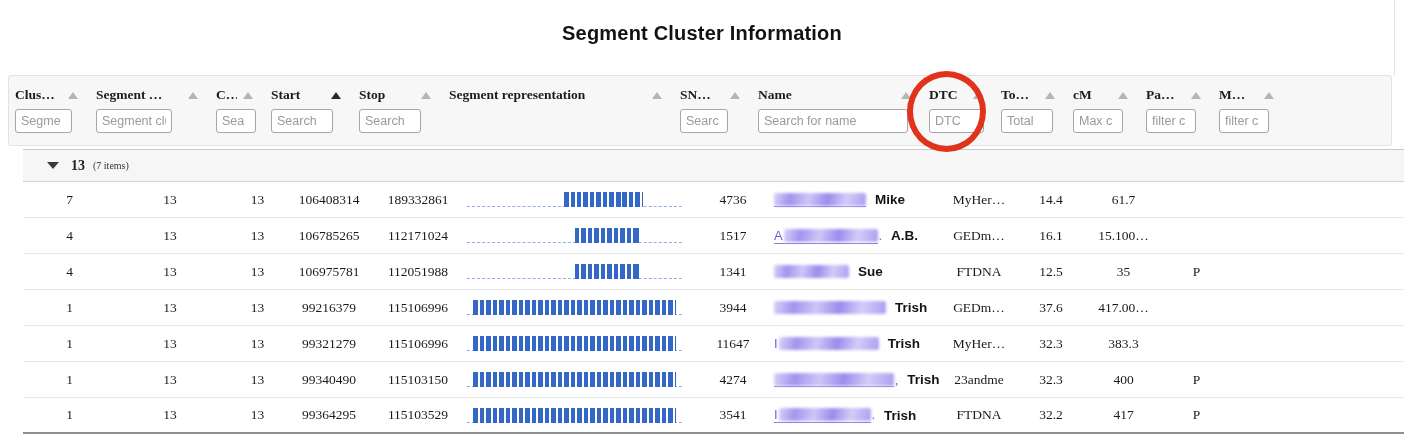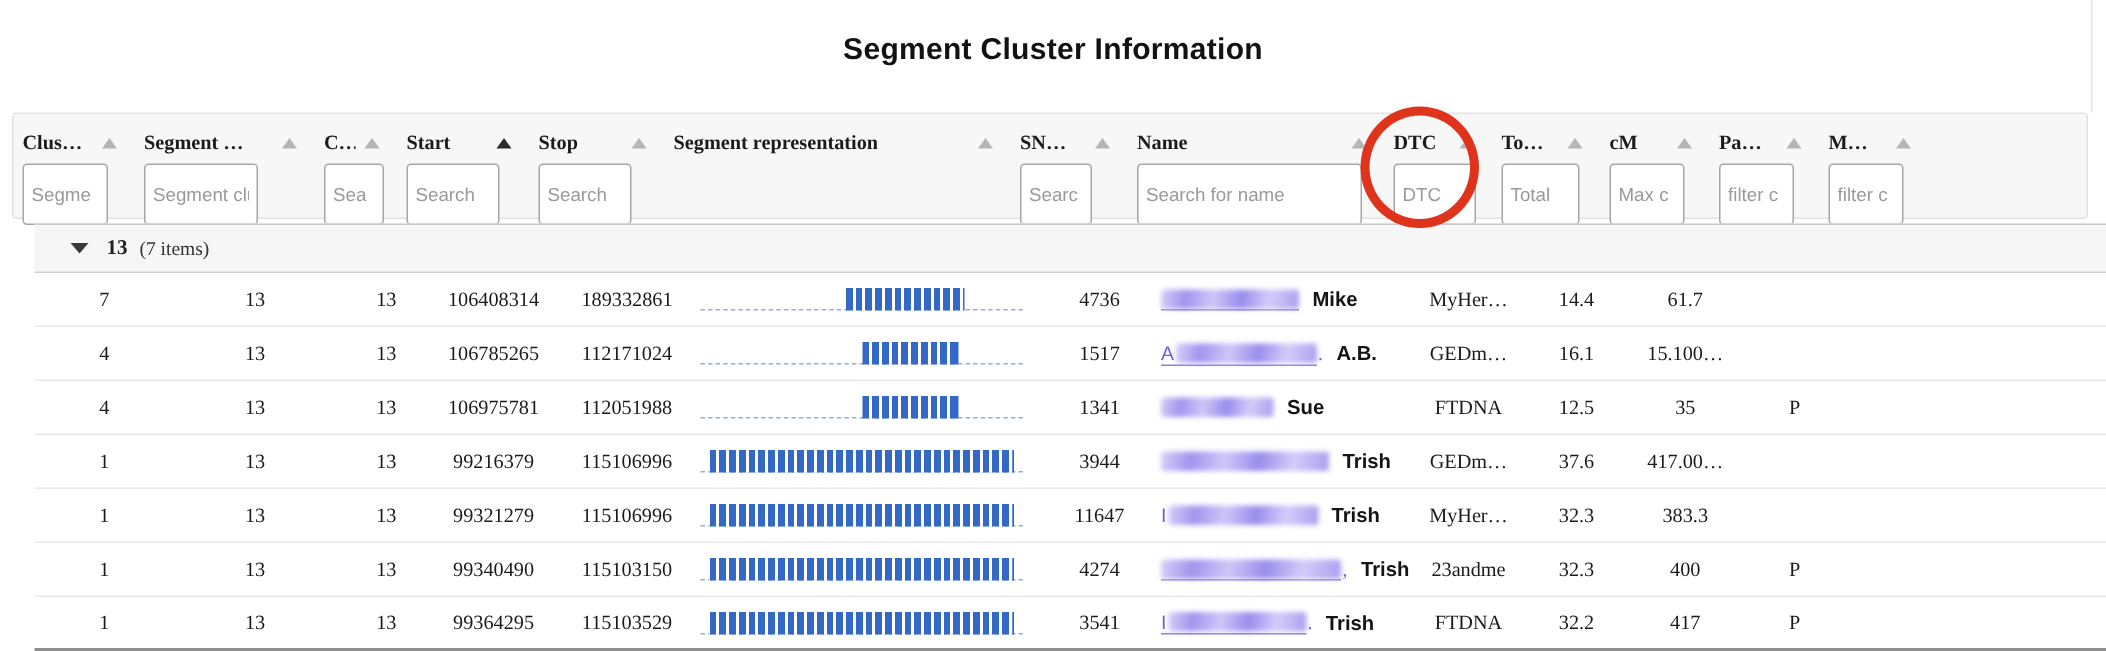--- a/index.html
+++ b/index.html
@@ -35,21 +35,21 @@
     font-weight: 700; font-size: 13.5px; color: #1b1b1b;
     white-space: nowrap; overflow: hidden;
   }
   .sort-arrow {
     width: 0; height: 0; flex: 0 0 auto; margin-left: 6px;
     border-left: 5px solid transparent; border-right: 5px solid transparent;
     border-bottom: 7px solid #b5b5b5;
   }
   .sort-arrow.active { border-bottom-color: #2b2b2b; }
   .hinput {
-    margin-top: 5px; height: 41px; border: 1px solid #a6a6a6; border-radius: 3px;
+    margin-top: 5px; height: 24px; border: 1px solid #a6a6a6; border-radius: 3px;
     background: #fff; font-family: "Liberation Sans", sans-serif; font-size: 12.5px;
     color: #333; padding: 0 5px; display: block; overflow: hidden;
   }
   .hinput::placeholder { color: #9a9a9a; overflow: hidden; }
 
   
   .dtc-circle {
     position: absolute; left: 907px; top: 71px; width: 79px; height: 81px;
     border: 6px solid #e0331c; border-radius: 50%; z-index: 20;
     pointer-events: none;
@@ -62,21 +62,21 @@
     border-top: 1px solid #c9c9c9; border-bottom: 1px solid #d2d2d2;
     display: flex; align-items: center; padding-left: 24px;
     font-size: 13.5px; color: #222;
   }
   .caret {
     width: 0; height: 0; margin-right: 12px; cursor: pointer;
     border-left: 6px solid transparent; border-right: 6px solid transparent;
     border-top: 7px solid #3a3a3a;
   }
   .group-value { font-weight: 700; font-size: 14px; margin-right: 8px; }
-  .group-count { font-size: 13px; color: #333; }
+  .group-count { font-size: 10px; color: #333; }
 
   .data-row {
     display: grid; height: 36px; align-items: center; background: #fff;
     grid-template-columns: 81px 120px 55px 88px 90px 231px 78px 171px 72px 72px 73px 73px 73px 1fr;
     border-bottom: 1px solid #e8e8e8; padding-left: 6px;
     font-size: 13.5px; color: #1a1a1a;
   }
   .data-row:last-child { border-bottom: 2px solid #8f8f8f; }
   .cell { text-align: center; white-space: nowrap; overflow: visible; }
 

